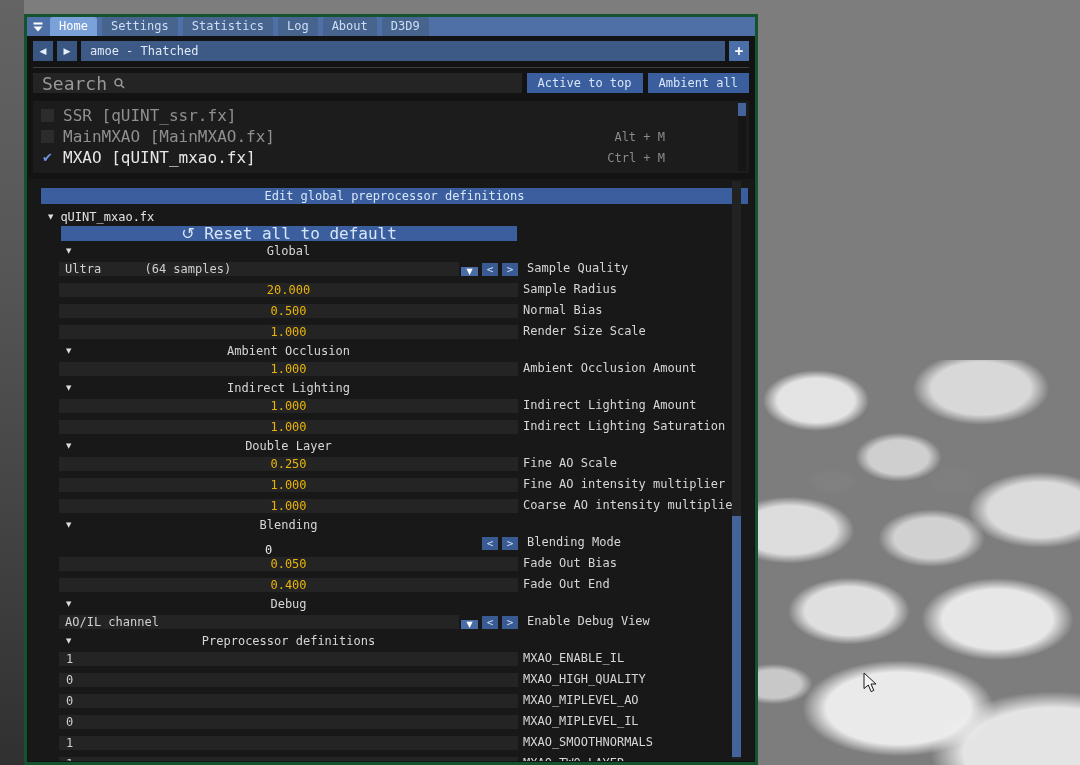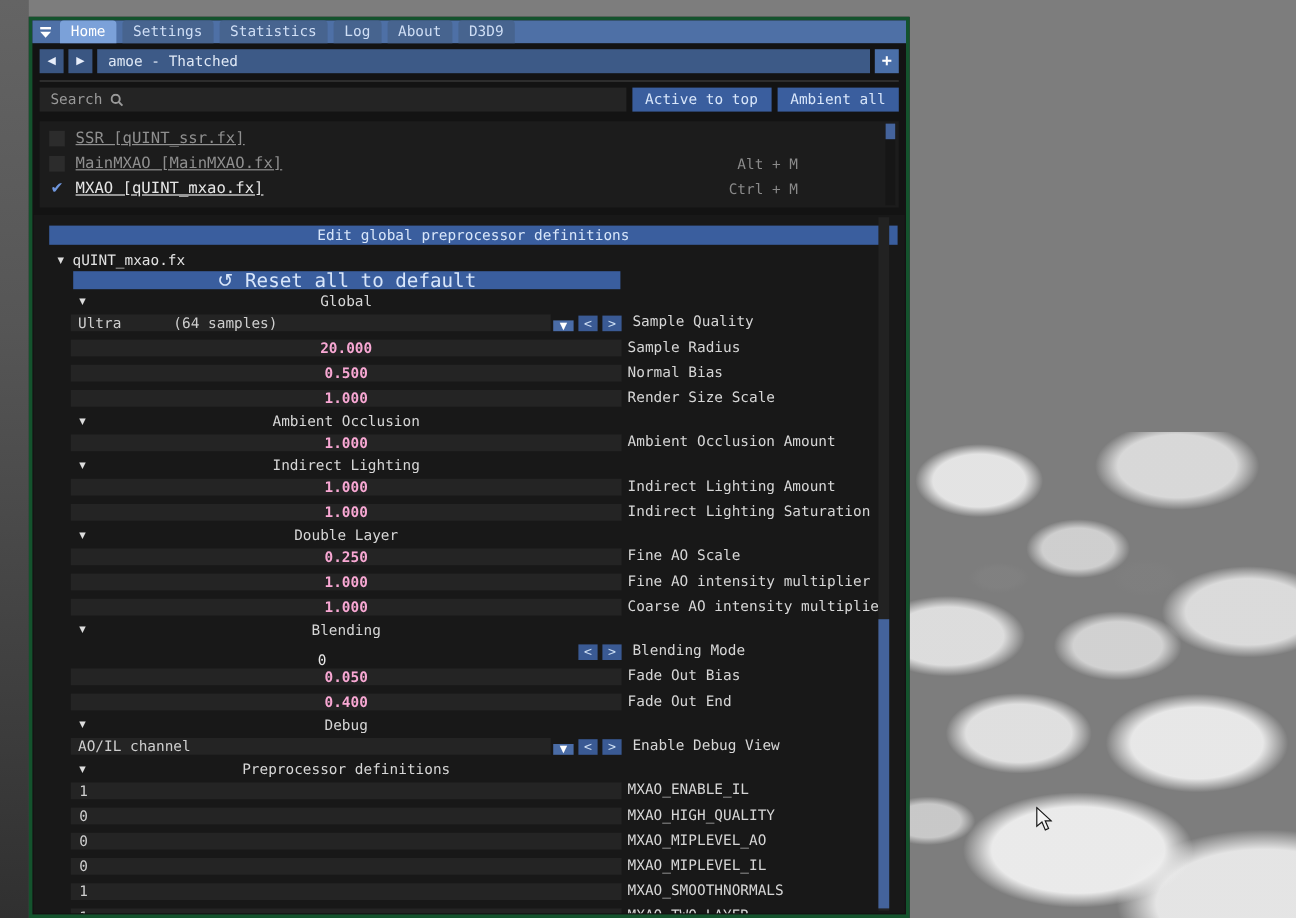--- a/index.html
+++ b/index.html
@@ -47,32 +47,32 @@
     display:flex;align-items:center;justify-content:center;font-size:9px;}
   .preset-field{flex:1;background:var(--c-preset-field,#3d5a87);color:#dfe8f5;
     line-height:20px;padding:0 9px;font-size:12px;white-space:pre;}
   .add-btn{width:20px;height:20px;background:var(--c-add-btn,#4a6fa8);color:#fff;
     display:flex;align-items:center;justify-content:center;font-size:14px;font-weight:bold;}
 
   .sep{position:absolute;top:50px;left:6px;right:6px;height:1px;background:#3f3f3f;}
 
   .search-row{position:absolute;top:56px;left:6px;right:6px;height:20px;display:flex;gap:5px;}
   .search-box{flex:1;background:#242424;color:#999;display:flex;align-items:center;gap:7px;
-    padding:0 9px;font-size:12px;}
+    padding:0 9px;font-size:18px;}
   .tool-btn{background:var(--c-accent,#3a5e9e);color:var(--c-text-blue,#d8e6fa);
     line-height:20px;padding:0 11px;font-size:12px;white-space:pre;}
 
   .list-panel{position:absolute;top:84px;left:6px;right:6px;height:72px;
     background:var(--c-list-bg,#1c1c1c);overflow:hidden;}
   .sh-rows{padding-top:4px;}
   .sh-row{height:21px;display:flex;align-items:center;padding:0 84px 0 8px;}
   .checkbox{width:13px;height:13px;background:#2c2c2c;margin-right:9px;flex:0 0 13px;}
   .checkbox.checked{background:transparent;color:var(--c-check,#6f96dd);
     font-size:13px;line-height:13px;text-align:center;font-family:"DejaVu Sans",sans-serif;}
-  .sh-name{font-size:13px;color:var(--c-text-dim,#8f8f8f);white-space:pre;text-decoration:underline;}
+  .sh-name{font-size:16px;color:var(--c-text-dim,#8f8f8f);white-space:pre;}
   .sh-name.on{color:#e6e6e6;}
   .sh-key{margin-left:auto;font-size:12px;color:#8a8a8a;white-space:pre;}
   .list-scroll{position:absolute;right:3px;top:2px;width:8px;height:68px;background:#161616;}
   .list-thumb{position:absolute;left:0;right:0;top:0;height:13px;background:var(--c-scroll-thumb,#44639b);}
 
   .settings-panel{position:absolute;left:1px;right:1px;top:162px;bottom:1px;
     background:var(--c-panel-bg,#181818);padding-top:9px;overflow:hidden;}
   .sp-scroll{position:absolute;right:13px;top:2px;bottom:2px;width:9px;background:#222;}
   .sp-thumb{position:absolute;left:0;right:0;top:58%;bottom:2px;background:var(--c-scroll-thumb,#44639b);}
 
@@ -83,21 +83,21 @@
   .tri{font-size:7px;color:#ddd;font-family:"DejaVu Sans",sans-serif;}
   .reset-btn{margin:0 0 2px 33px;width:456px;height:15px;background:var(--c-accent,#3a5e9e);
     color:var(--c-text-blue,#d8e6fa);font-size:16px;line-height:15px;text-align:center;}
 
   .row{height:17px;margin:0 0 4px 31px;display:flex;align-items:flex-end;}
   .row.header{height:15px;margin-bottom:1px;position:relative;align-items:center;}
   .hdr-arrow{position:absolute;left:7px;top:4px;}
   .hdr-title{width:459px;text-align:center;font-size:12px;color:#d6d6d6;}
   .lbl{margin-left:5px;align-self:center;font-size:12px;color:var(--c-text,#d6d6d6);white-space:pre;}
   .drag{width:459px;background:var(--c-widget-bg,#242424);display:flex;align-items:center;
-    justify-content:center;color:#f9a8d4;font-size:12px;font-weight:bold;}
+    justify-content:center;color:#eab308;font-size:12px;}
   .combo{width:400px;background:var(--c-widget-bg,#242424);display:flex;align-items:center;
     padding:0 6px;color:#cfcfcf;font-size:12px;white-space:pre;margin-right:2px;}
   .btn-drop{width:17px;margin-right:4px;background:var(--c-accent-bright,#4a6ca6);color:#fff;
     display:flex;align-items:center;justify-content:center;font-size:8px;font-family:"DejaVu Sans",sans-serif;}
   .btn-step{width:16px;margin-right:4px;background:var(--c-step-btn,#3a5a94);color:#cfe0f5;
     display:flex;align-items:center;justify-content:center;font-size:11px;}
   .slider{width:419px;background:var(--c-widget-bg,#242424);position:relative;margin-right:4px;}
   .slider .fill{position:absolute;left:2px;top:2px;bottom:2px;background:var(--c-slider-fill,#5b84cc);}
   .slider .val{position:absolute;inset:0;display:flex;align-items:center;justify-content:center;
     color:#e8e8e8;font-size:12px;}

